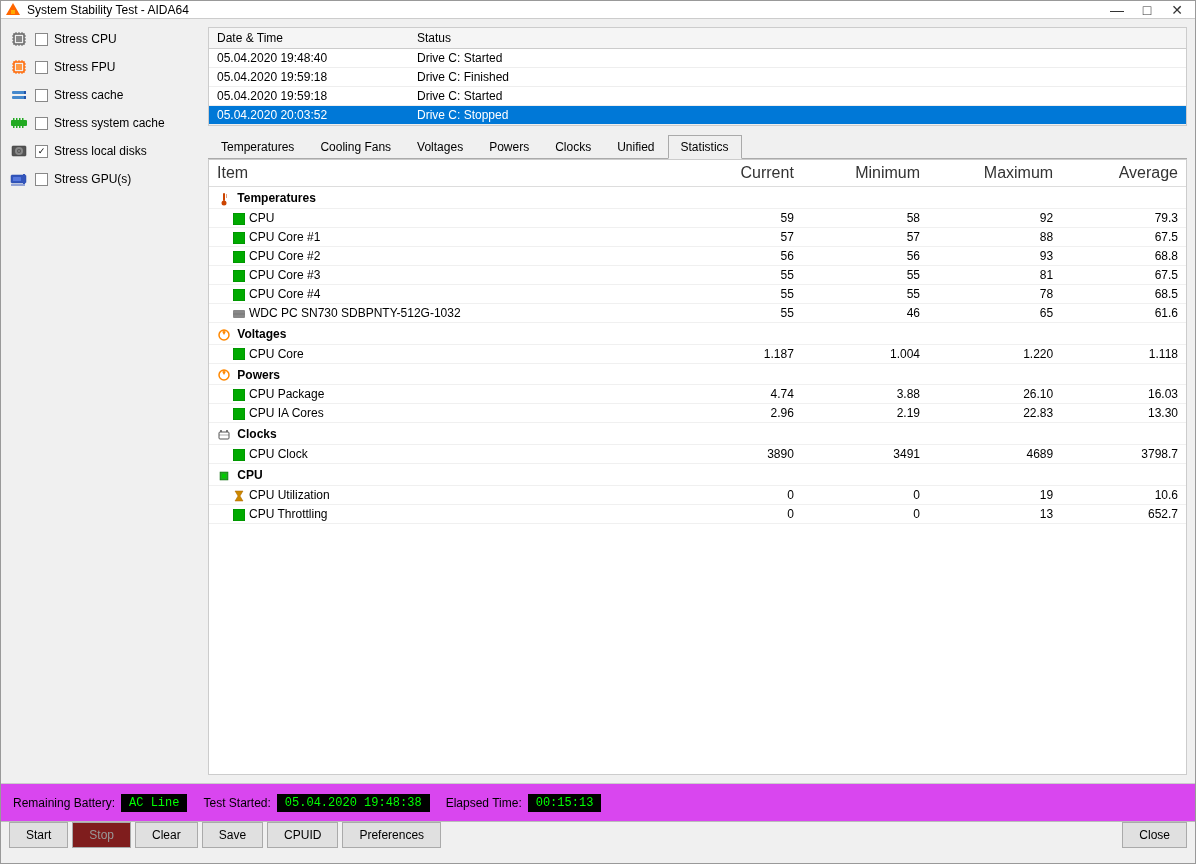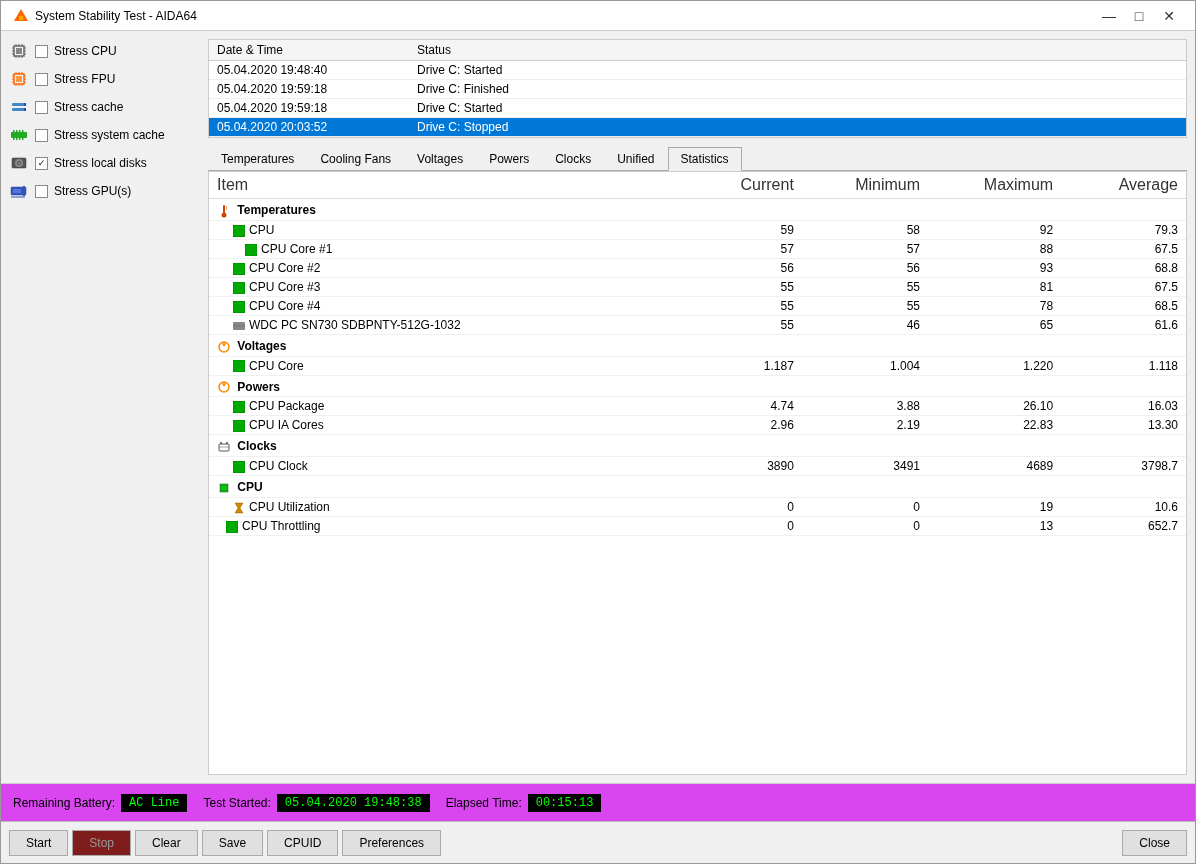--- a/index.html
+++ b/index.html
@@ -14,24 +14,24 @@
     .window {
       width: 1196px;
       height: 864px;
       background: #f0f0f0;
       border: 1px solid #999;
       display: flex;
       flex-direction: column;
     }
     .title-bar {
       background: #fff;
-      height: 30px;
+      height: 18px;
       display: flex;
       align-items: center;
-      padding: 0 12px;
+      padding: 0 4px;
       border-bottom: 1px solid #ccc;
       flex-shrink: 0;
     }
     .title-bar-icon {
       width: 16px;
       height: 16px;
       margin-right: 6px;
     }
     .title-bar-text {
       flex: 1;
@@ -221,21 +221,20 @@
       padding: 2px 8px;
       font-size: 12px;
       font-family: 'Courier New', monospace;
     }
 
     .bottom-bar {
       height: 42px;
       background: #f0f0f0;
       border-top: 1px solid #bbb;
       display: flex;
-      align-items: center;
       padding: 0 8px;
       gap: 4px;
       flex-shrink: 0;
     }
     .bottom-btn {
       height: 26px;
       padding: 0 16px;
       font-size: 12px;
       background: #e0e0e0;
       border: 1px solid #aaa;
@@ -442,21 +441,21 @@
               <tr>
                 <td style="padding-left: 24px;"><svg width="12" height="12" viewBox="0 0 12 12" style="margin-right:4px;vertical-align:middle">
                     <rect x="0" y="0" width="12" height="12" fill="#00aa00" stroke="#006600" stroke-width="0.5"></rect>
                   </svg>CPU</td>
                 <td class="num">59</td>
                 <td class="num">58</td>
                 <td class="num">92</td>
                 <td class="num">79.3</td>
               </tr>
               <tr>
-                <td style="padding-left: 36px;"><svg width="12" height="12" viewBox="0 0 12 12" style="margin-right:4px;vertical-align:middle">
+                <td style="padding-left: 24px;"><svg width="12" height="12" viewBox="0 0 12 12" style="margin-right:4px;vertical-align:middle">
                     <rect x="0" y="0" width="12" height="12" fill="#00aa00" stroke="#006600" stroke-width="0.5"></rect>
                   </svg>CPU Core #1</td>
                 <td class="num">57</td>
                 <td class="num">57</td>
                 <td class="num">88</td>
                 <td class="num">67.5</td>
               </tr>
               <tr>
                 <td style="padding-left: 24px;"><svg width="12" height="12" viewBox="0 0 12 12" style="margin-right:4px;vertical-align:middle">
                     <rect x="0" y="0" width="12" height="12" fill="#00aa00" stroke="#006600" stroke-width="0.5"></rect>
@@ -561,21 +560,21 @@
               <tr>
                 <td style="padding-left: 24px;"><svg width="12" height="12" viewBox="0 0 12 12" style="margin-right:4px;vertical-align:middle">
                     <path d="M2 1 L10 1 L7 6 L10 11 L2 11 L5 6 Z" fill="#cc8800" stroke="#aa6600" stroke-width="0.5"></path>
                   </svg>CPU Utilization</td>
                 <td class="num">0</td>
                 <td class="num">0</td>
                 <td class="num">19</td>
                 <td class="num">10.6</td>
               </tr>
               <tr>
-                <td style="padding-left: 17px; margin-top: 48px;"><svg width="12" height="12" viewBox="0 0 12 12" style="margin-right:4px;vertical-align:middle">
+                <td style="padding-left: 24px; margin-top: 48px;"><svg width="12" height="12" viewBox="0 0 12 12" style="margin-right:4px;vertical-align:middle">
                     <rect x="0" y="0" width="12" height="12" fill="#00aa00" stroke="#006600" stroke-width="0.5"></rect>
                   </svg>CPU Throttling</td>
                 <td class="num">0</td>
                 <td class="num">0</td>
                 <td class="num">13</td>
                 <td class="num">652.7</td>
               </tr>
             </tbody>
         </table>
       </div>

